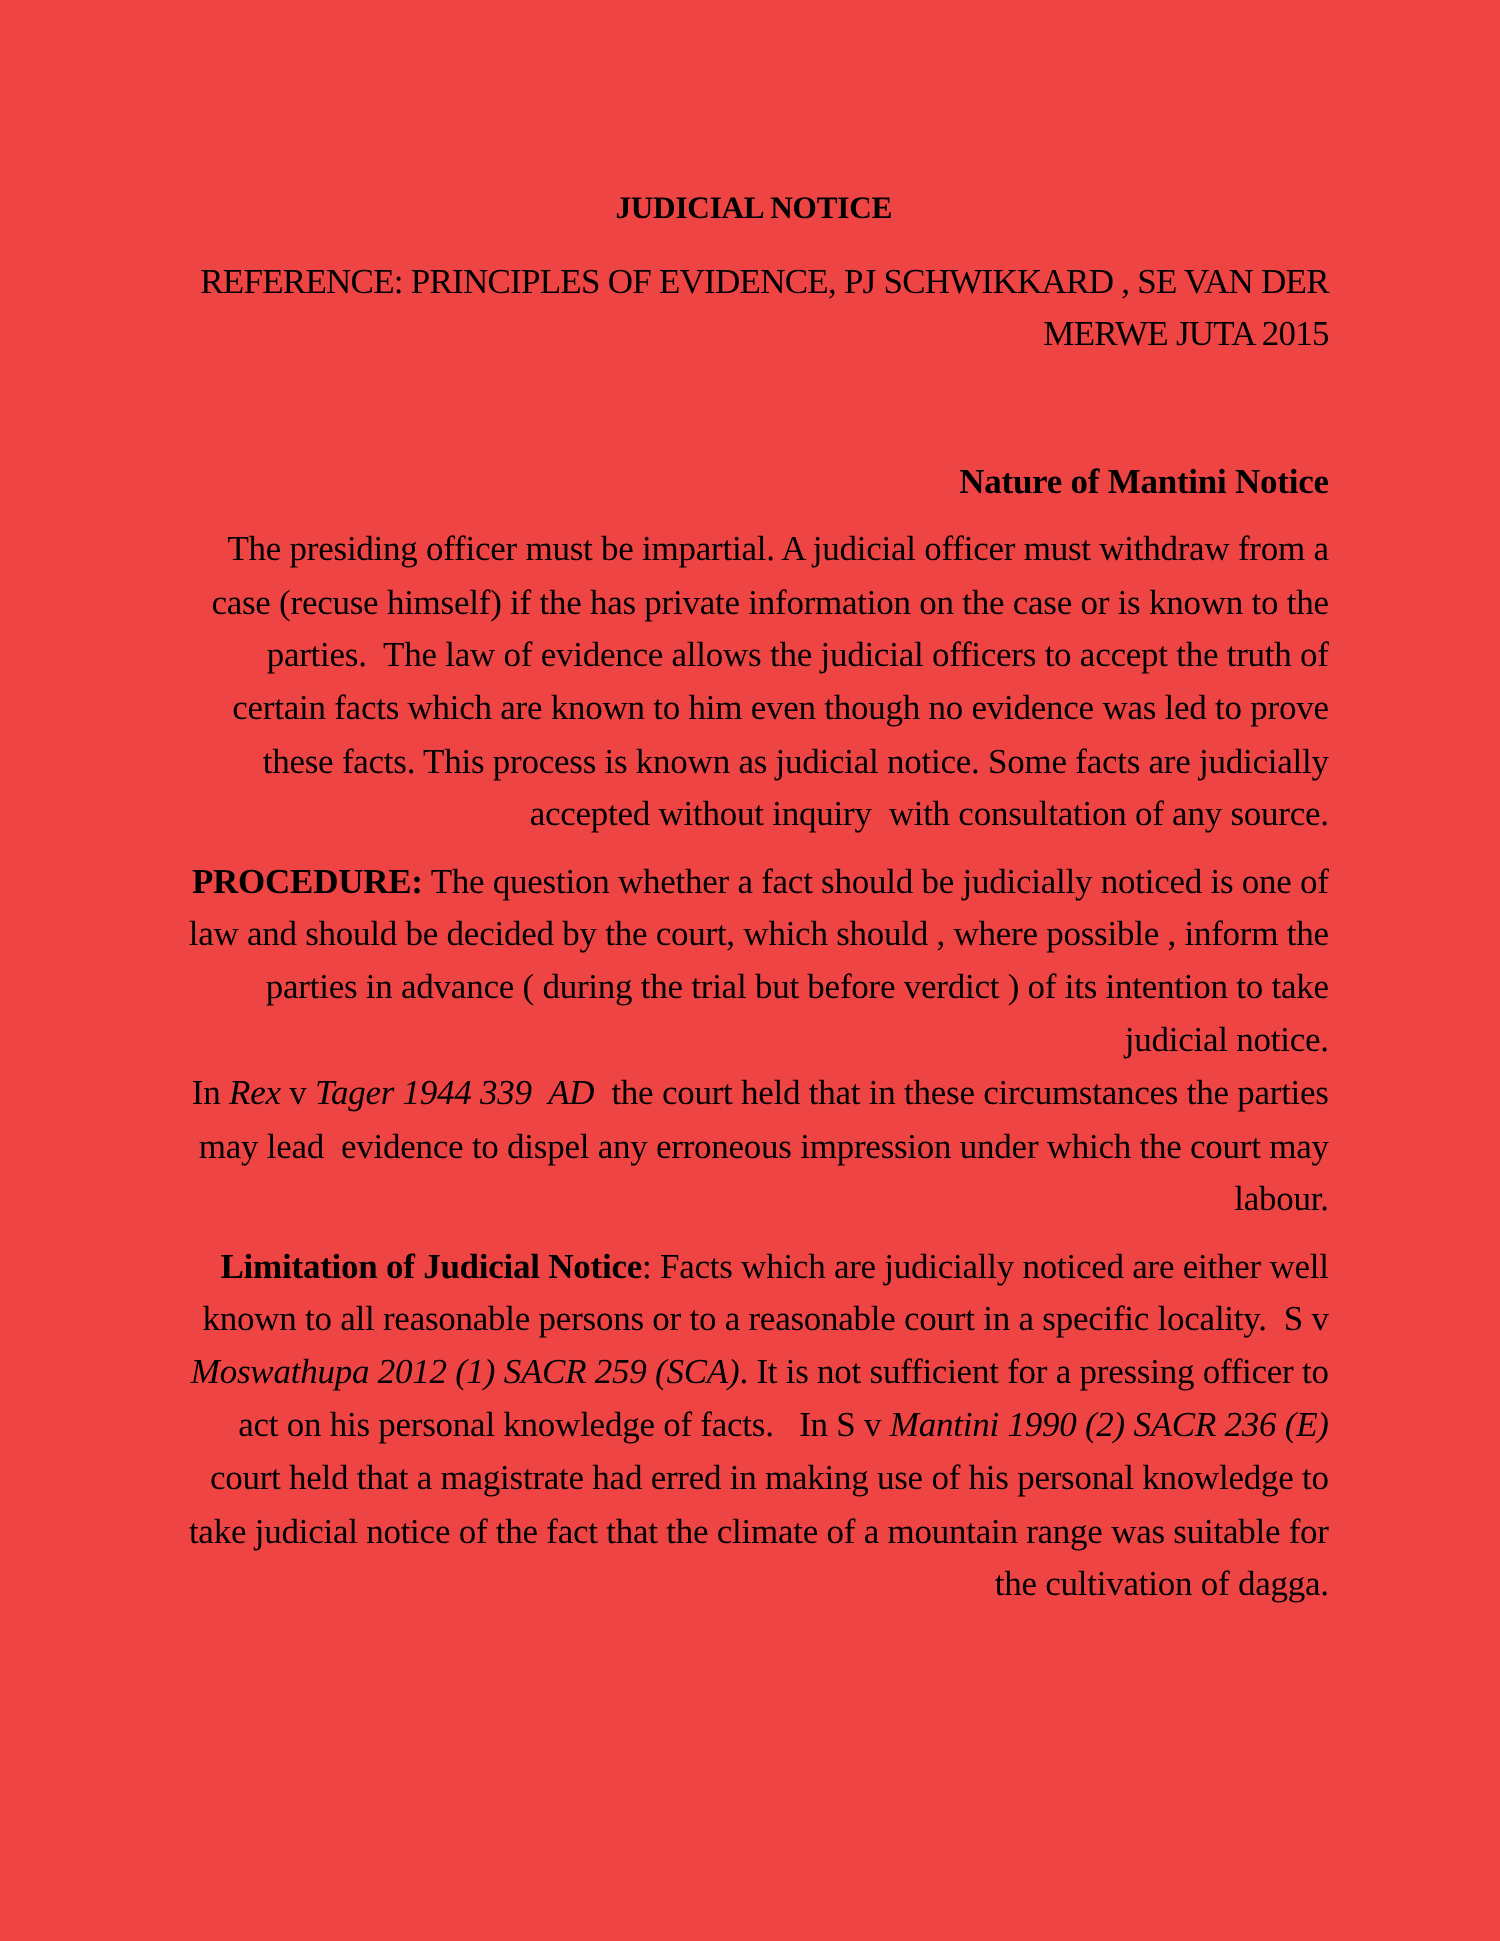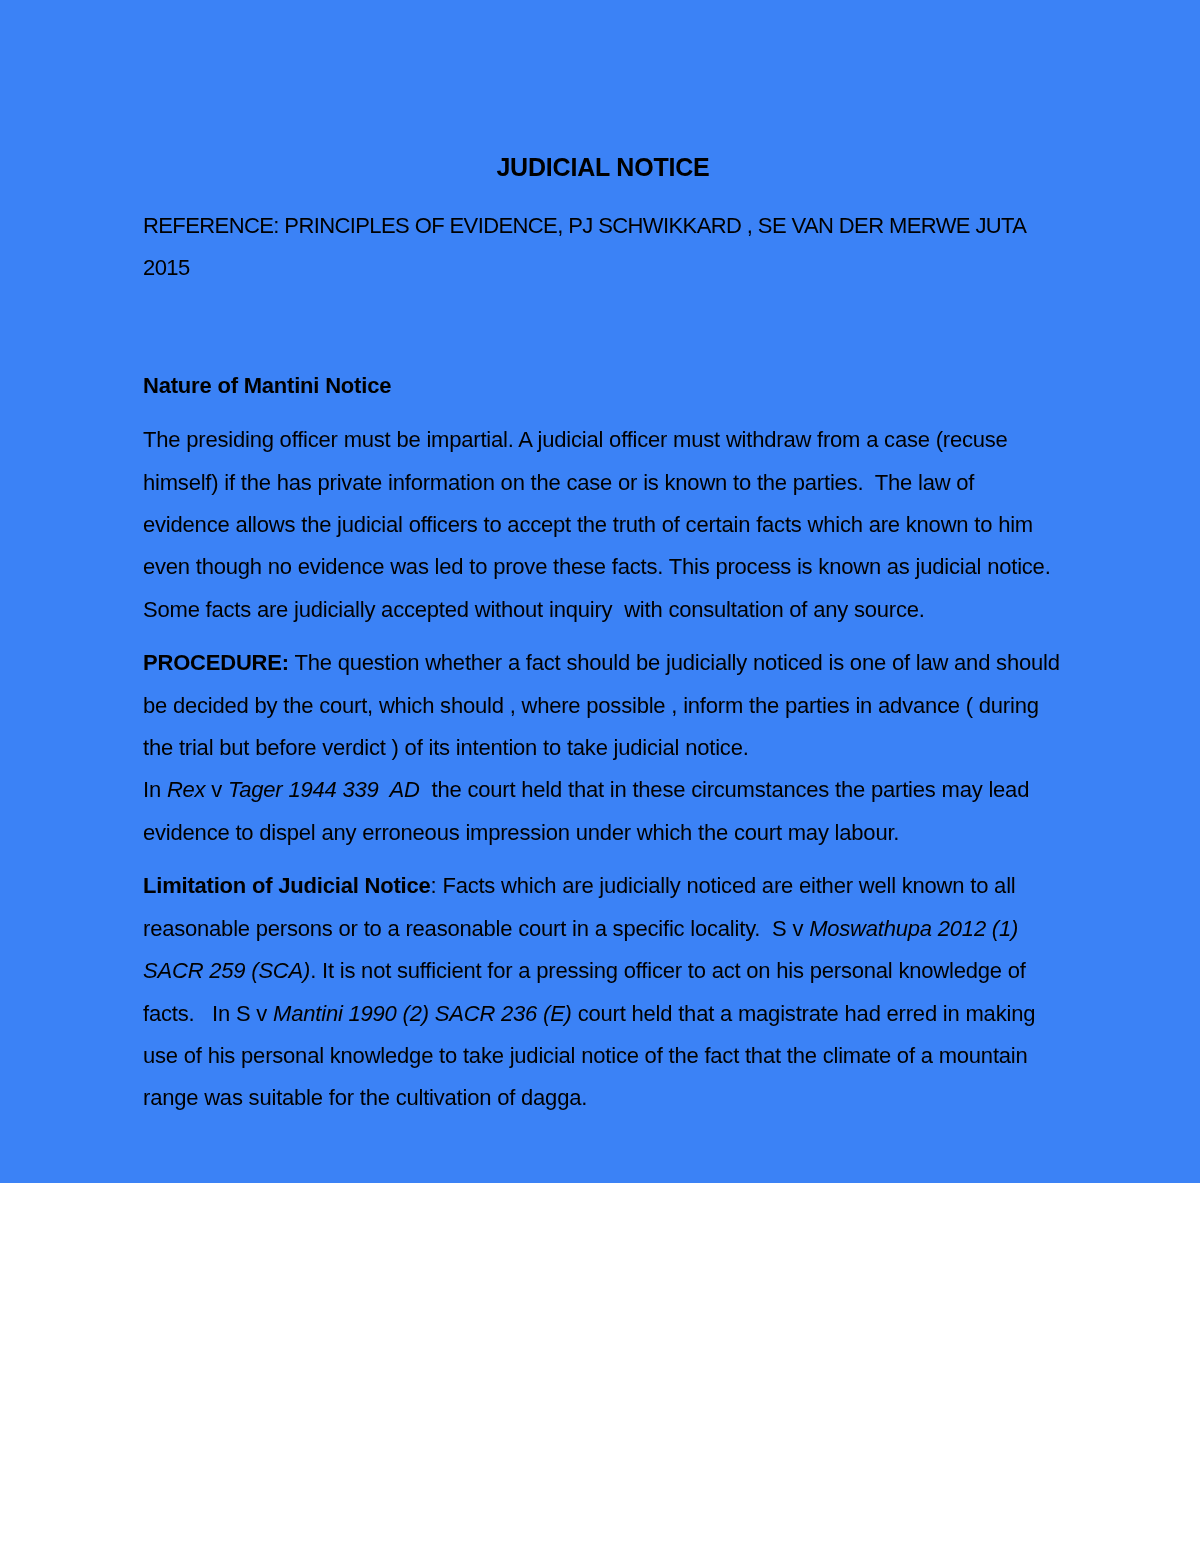--- a/index.html
+++ b/index.html
@@ -1,45 +1,45 @@
 <!DOCTYPE html>
 <html><head>
 <meta charset="utf-8">
 <style>
   html, body { margin: 0; padding: 0; background: #ffffff; }
   .page {
     position: relative;
     width: 1200px;
-    height: 1183px;
-    background: #3b82f6;
+    height: 1553px;
+    background: #ef4444;
     overflow: hidden;
-    font-family: Liberation Sans, sans-serif;
+    font-family: Liberation Serif, serif;
     color: #000000;
   }
   .content {
     position: absolute;
     left: 143px;
     top: 146px;
     width: 920px;
   }
   .title {
     font-size: 25px;
     font-weight: 700;
     text-align: center;
     line-height: 42px;
     letter-spacing: -0.2px;
     margin: 0 0 17px 0;
   }
   .para {
-    font-size: 22px;
+    font-size: 28px;
     line-height: 42.4px;
     letter-spacing: -0.2px;
     margin: 0 0 11px 0;
     white-space: pre-wrap;
-    text-align: left;
+    text-align: right;
   }
   .reference { letter-spacing: -0.6px; }
   .heading {
     font-weight: 700;
     margin: 75px 0 12px 0;
   }
   .bold { font-weight: 700; }
   .italic { font-style: italic; }
 </style>
 </head>

